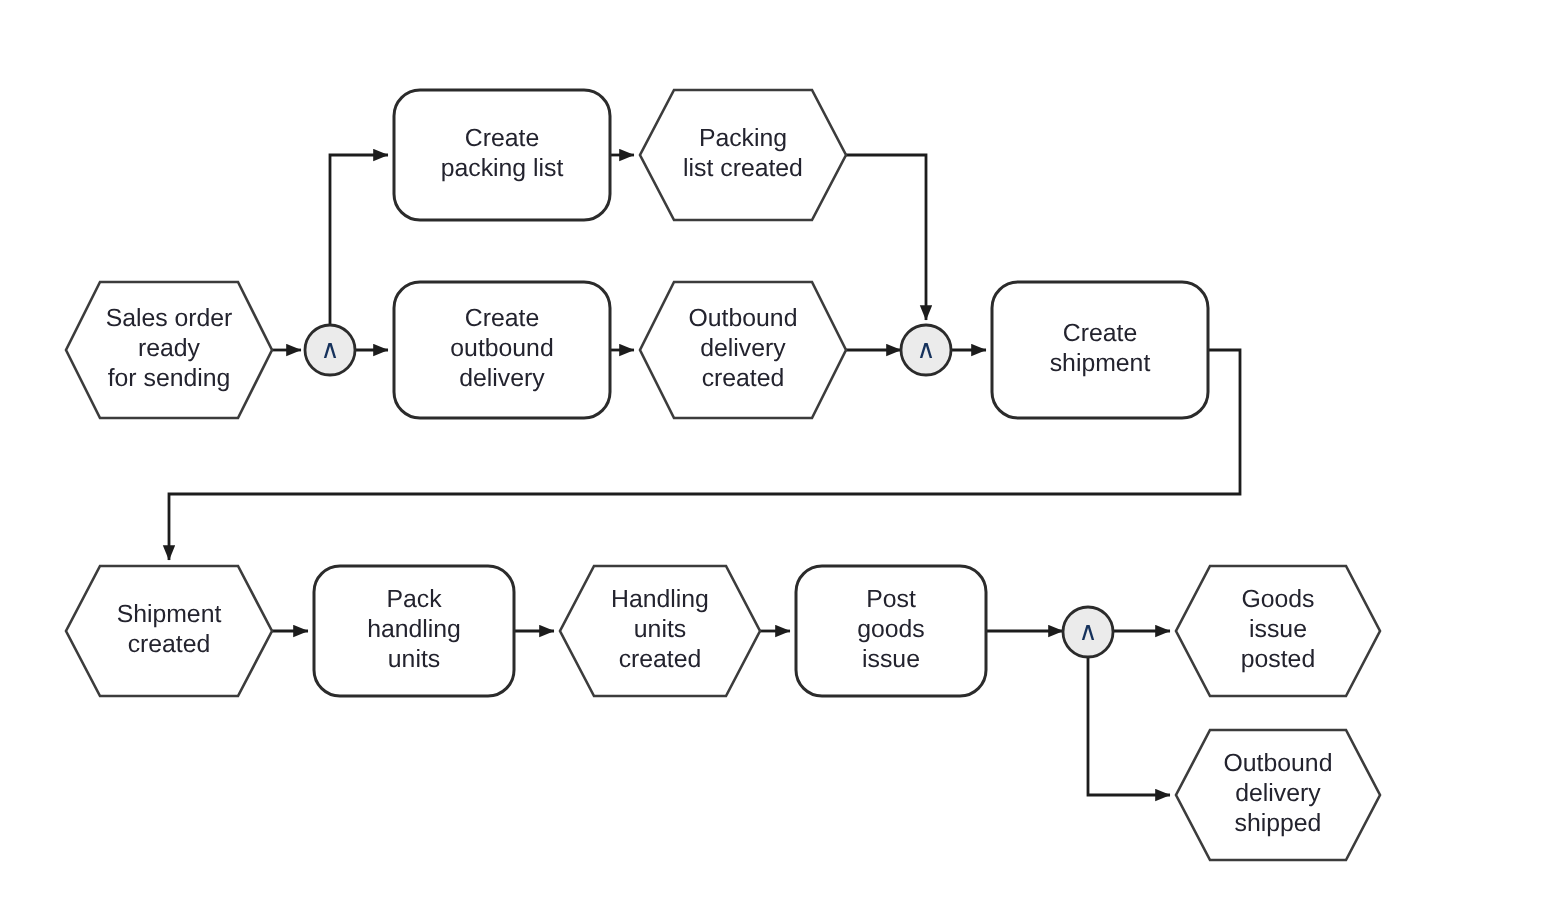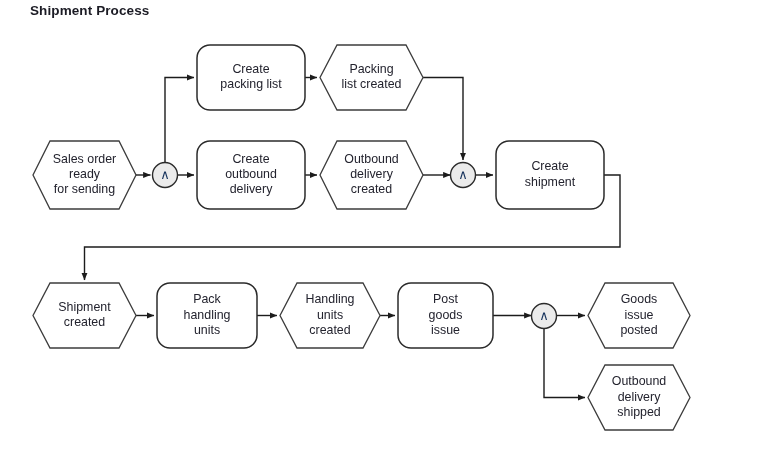--- a/index.html
+++ b/index.html
@@ -70,21 +70,20 @@
     fill: none;
     stroke: #1c1c1c;
     stroke-width: 1.4;
   }
 </style>
 </head>
 <body>
 
 <div id="diagram-root">
 
-  <div class="title">Shipment Process</div>
 
   <svg id="flow" viewBox="0 0 782 450" xmlns="http://www.w3.org/2000/svg">
     <defs>
       <marker id="arrow" markerWidth="9" markerHeight="9" refX="7.4" refY="3.1" orient="auto" markerUnits="userSpaceOnUse">
         <path d="M0,0 L7.6,3.1 L0,6.2 z" fill="#1c1c1c"></path>
       </marker>
     </defs>
 
     <g id="edges-layer">
         <path d="M136,175 L150.5,175" class="edge" marker-end="url(#arrow)"></path>

